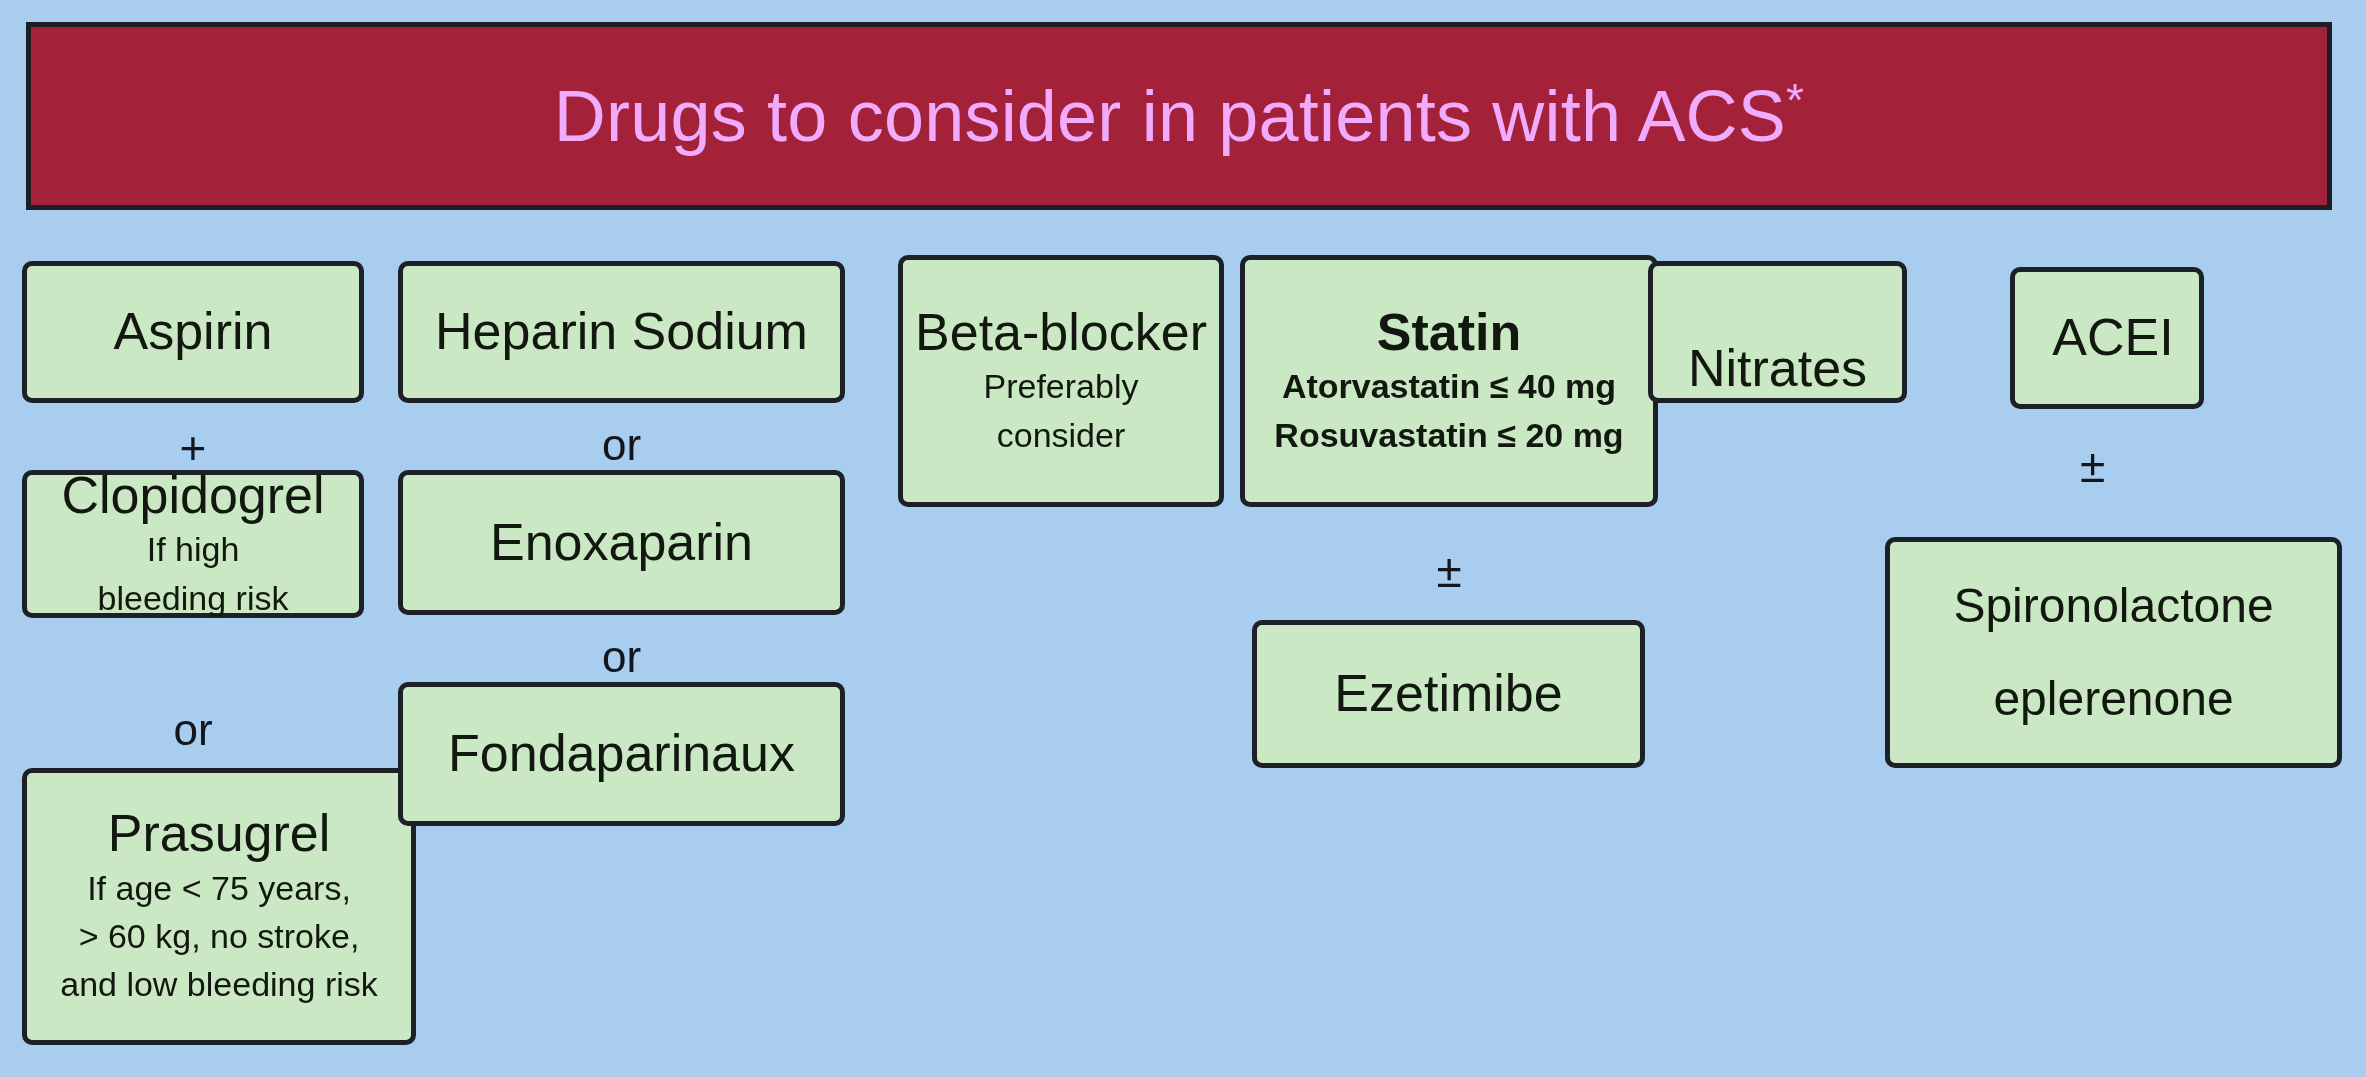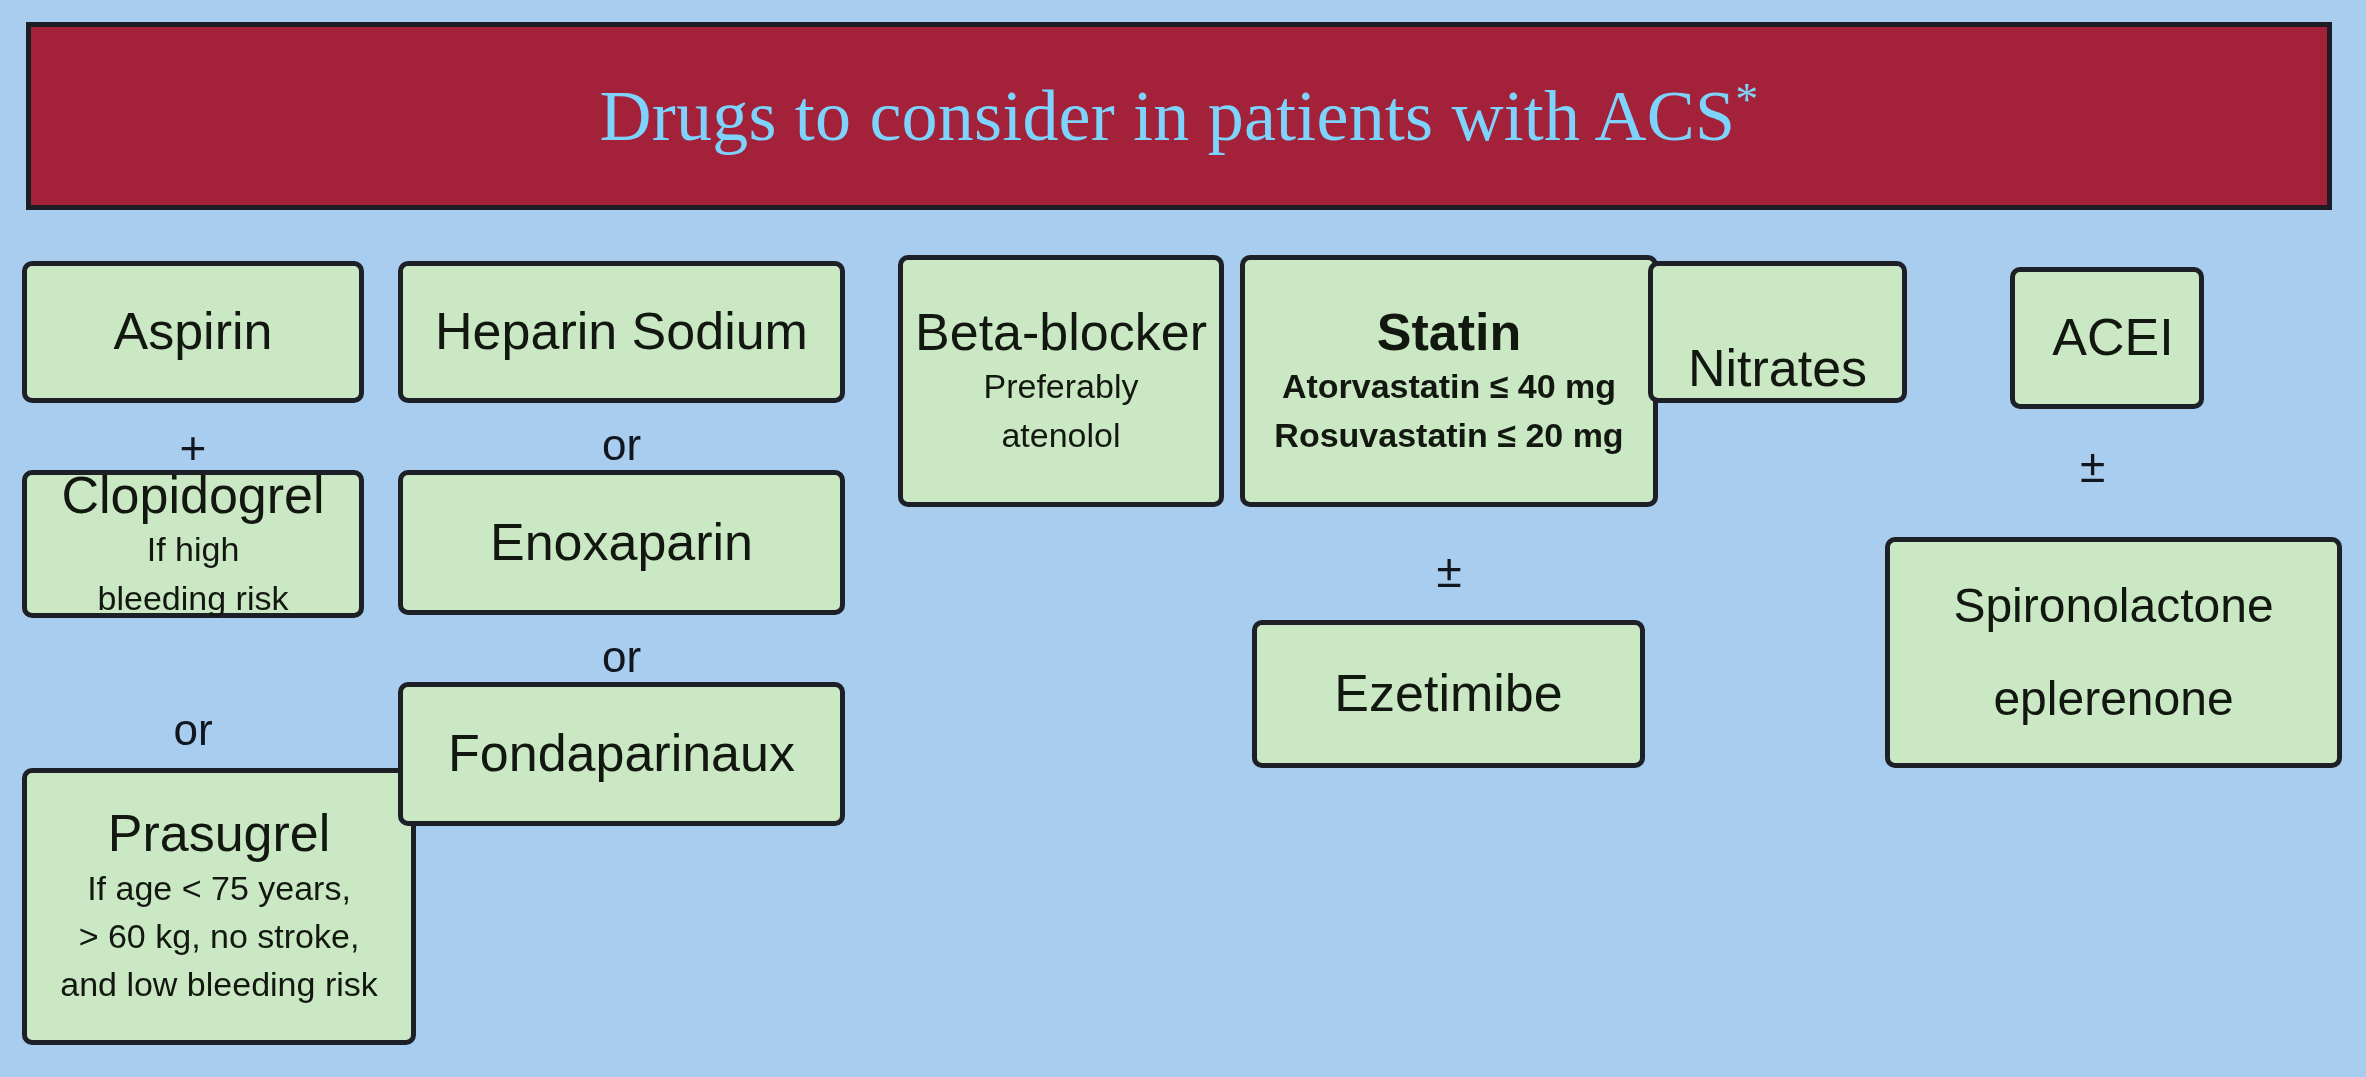--- a/index.html
+++ b/index.html
@@ -29,26 +29,25 @@
     width: 2306px;
     height: 188px;
     background: #a32239;
     border: 5px solid #1d1d26;
     box-sizing: border-box;
     display: flex;
     align-items: center;
     justify-content: center;
   }
   .banner-text {
-    color: #7dd3fc;
+    color: #f0abfc;
     font-size: 72px;
     line-height: 1;
     white-space: nowrap;
     letter-spacing: 0.2px;
-    font-family: Liberation Serif, serif;
   }
   .banner-text .sup {
     font-size: 46px;
     vertical-align: super;
     line-height: 0;
   }
 
   
   .dbox {
     position: absolute;
@@ -142,21 +141,21 @@
 
   <div class="conn or" style="left:398px; top:635px; width:447px;">or</div>
 
   <div class="dbox" style="left:398px; top:682px; width:447px; height:144px;">
     <div class="title">Fondaparinaux</div>
   </div>
 
   <div class="dbox" style="left:898px; top:255px; width:326px; height:252px;">
     <div class="title">Beta-blocker</div>
     <div class="sub">Preferably</div>
-    <div class="sub">atenolol</div>
+    <div class="sub">consider</div>
   </div>
 
   <div class="dbox" style="left:1240px; top:255px; width:418px; height:252px;font-weight:bold;">
     <div class="title">Statin</div>
     <div class="sub">Atorvastatin ≤ 40 mg</div>
     <div class="sub">Rosuvastatin ≤ 20 mg</div>
   </div>
 
   <div class="conn pm" style="left:1240px; top:548px; width:418px;">±</div>
 

